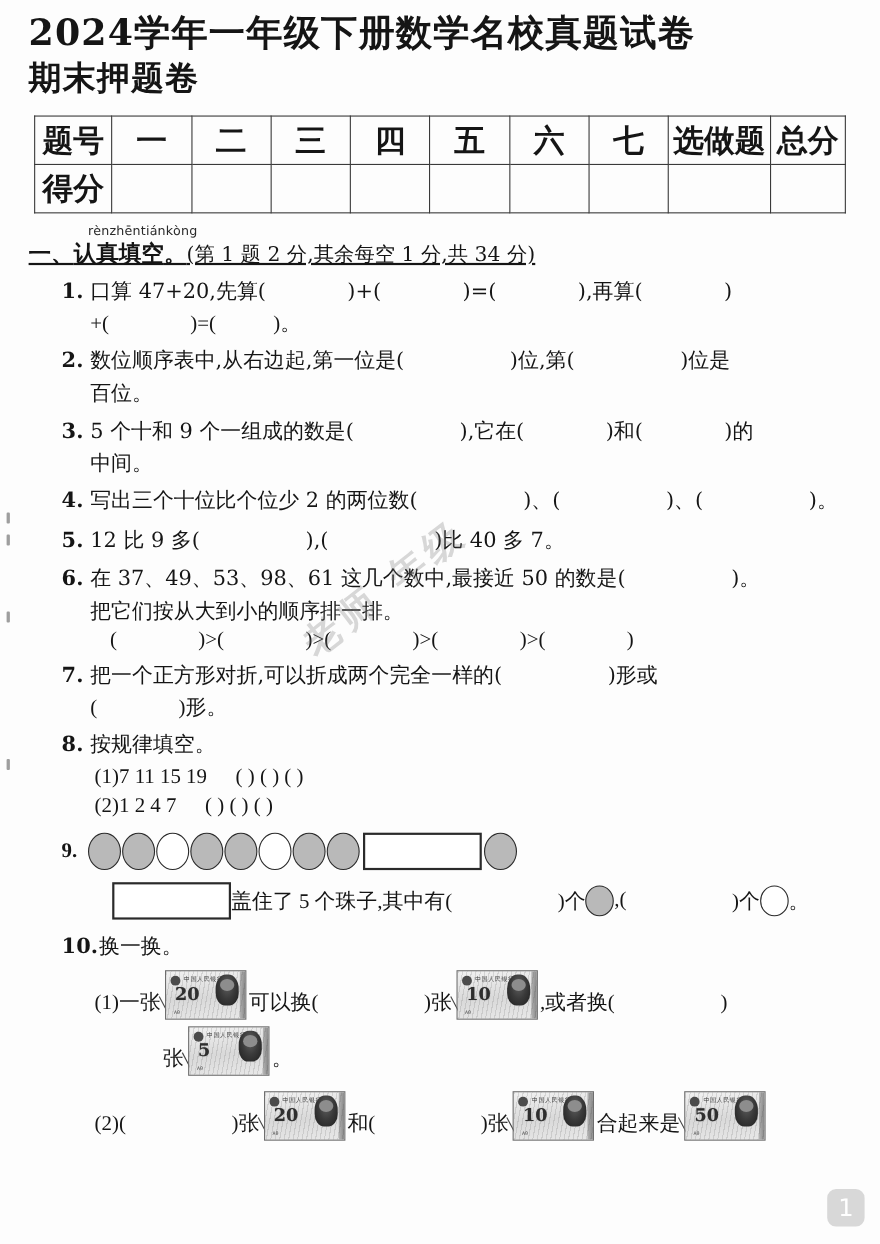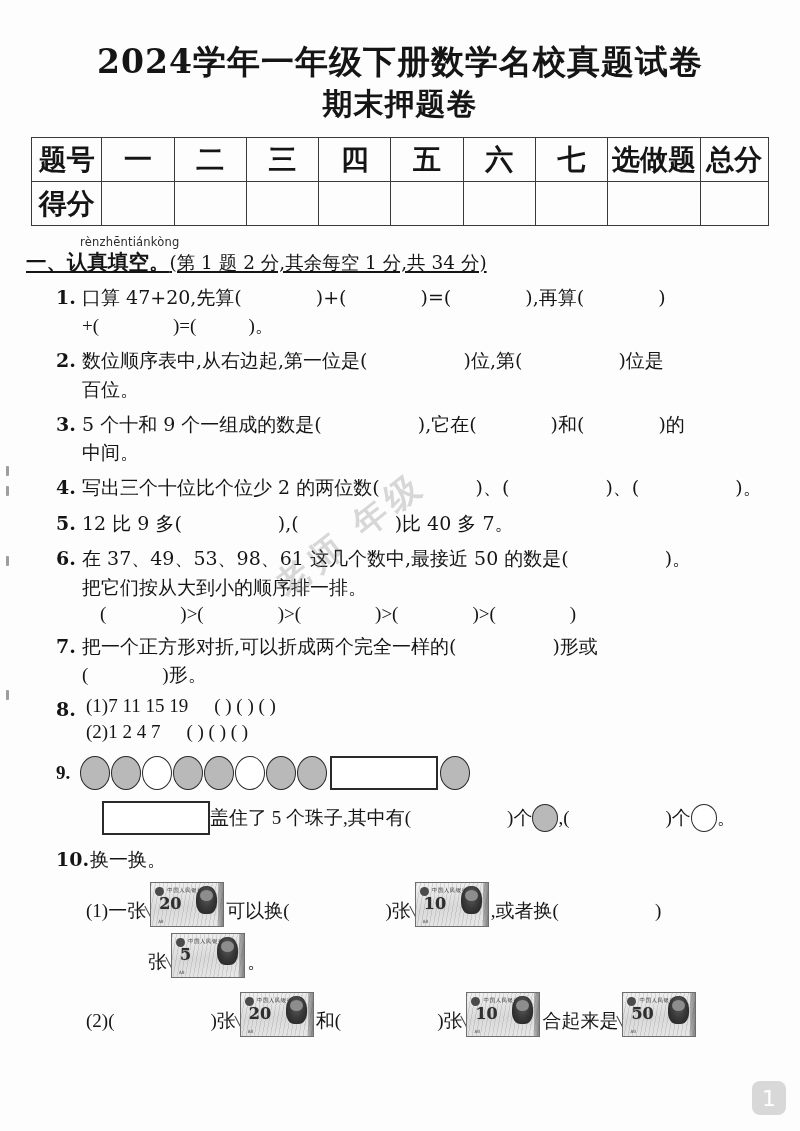--- a/index.html
+++ b/index.html
@@ -39,21 +39,21 @@
     letter-spacing: 6px;
     color: rgba(120,120,120,0.28);
     font-family: "DejaVu Sans", sans-serif;
     font-weight: 700;
     white-space: nowrap;
     pointer-events: none;
     z-index: 3;
   }
 
   
-  .title-block { padding-top: 42px; text-align: center; }
+  .title-block { padding-top: 10px; text-align: left; }
   .title-main {
     font-family: "DejaVu Serif", serif;
     font-weight: 700;
     font-size: 33px;
     letter-spacing: 1px;
     line-height: 1.22;
     white-space: nowrap;
   }
   .title-sub {
     font-family: "DejaVu Serif", serif;
@@ -362,20 +362,21 @@
   <div class="cont" style="padding-left:74px;"><span>(</span><span class="blank-m"></span><span>)&gt;(</span><span class="blank-m"></span><span>)&gt;(</span><span class="blank-m"></span><span>)&gt;(</span><span class="blank-m"></span><span>)&gt;(</span><span class="blank-m"></span><span>)</span></div>
 
   <div class="q">
     <span class="qnum">7.</span>
     <span class="qbody"><span>把一个正方形对折,可以折成两个完全一样的(</span><span class="blank-l"></span><span>)形或</span></span>
   </div>
   <div class="cont"><span>(</span><span class="blank-m"></span><span>)形。</span></div>
 
   <div class="q">
     <span class="qnum">8.</span>
+    <span class="qbody">按规律填空。</span>
   </div>
   <div class="sub"><span>(1)</span><span>7    11    15    19</span><span class="gapn"></span><span>(            )  (            )  (            )</span></div>
   <div class="sub"><span>(2)</span><span>1    2    4    7</span><span class="gapn"></span><span>(            )  (            )  (            )</span></div>
 
   <div class="beads-row">
     <span class="qnum">9.</span>
     <span class="bead gray"></span>
     <span class="bead gray"></span>
     <span class="bead"></span>
     <span class="bead gray"></span>

